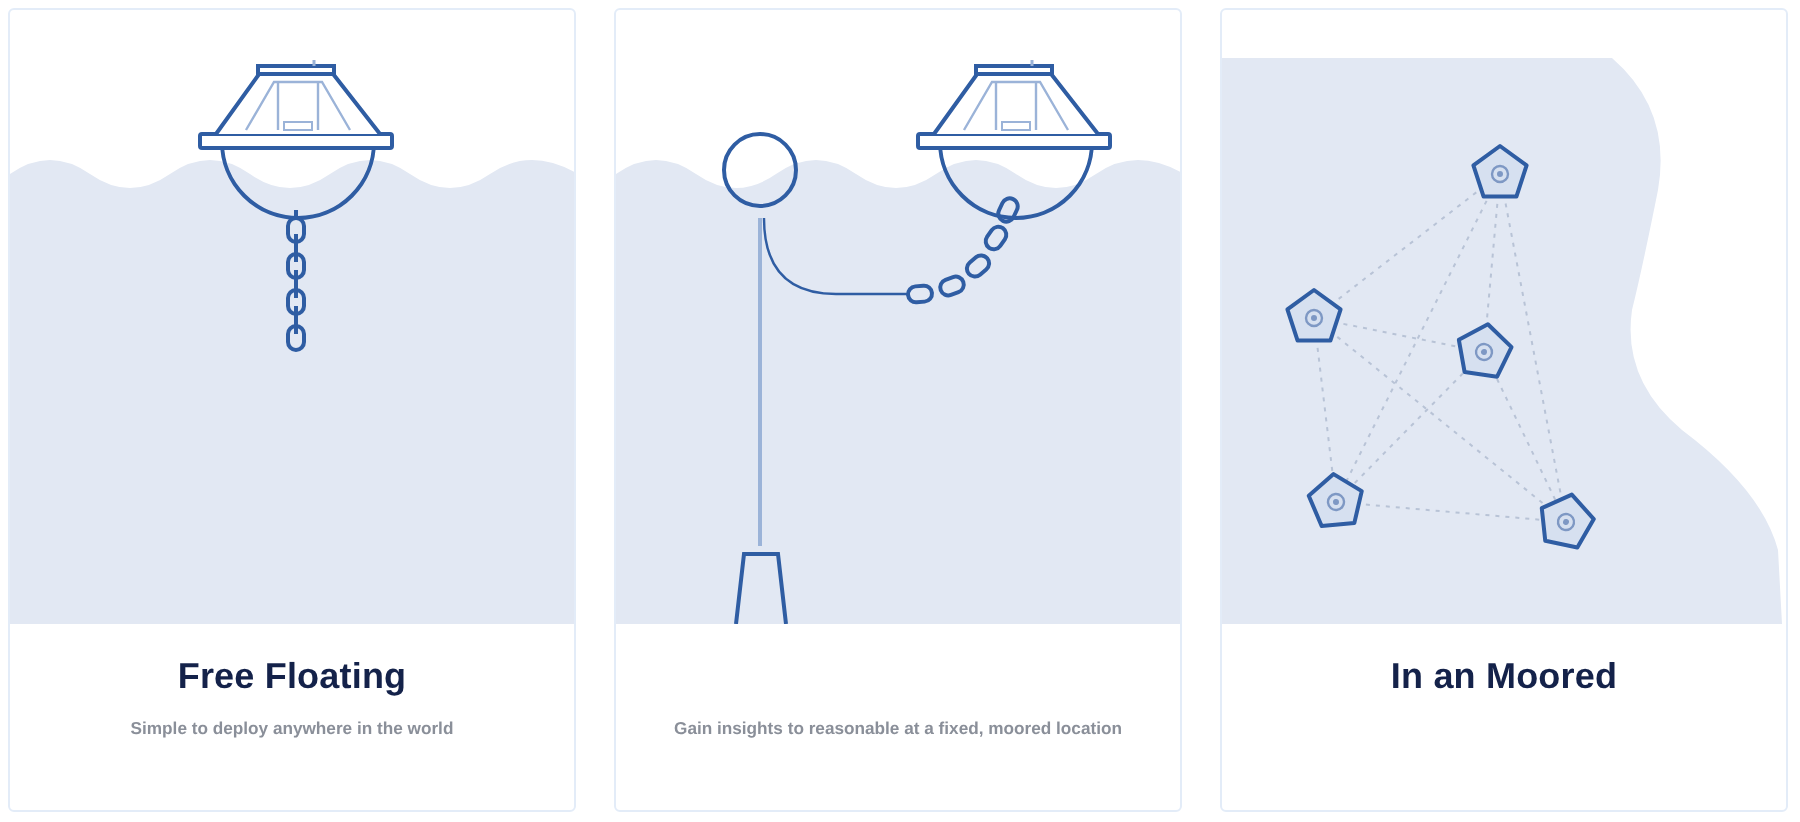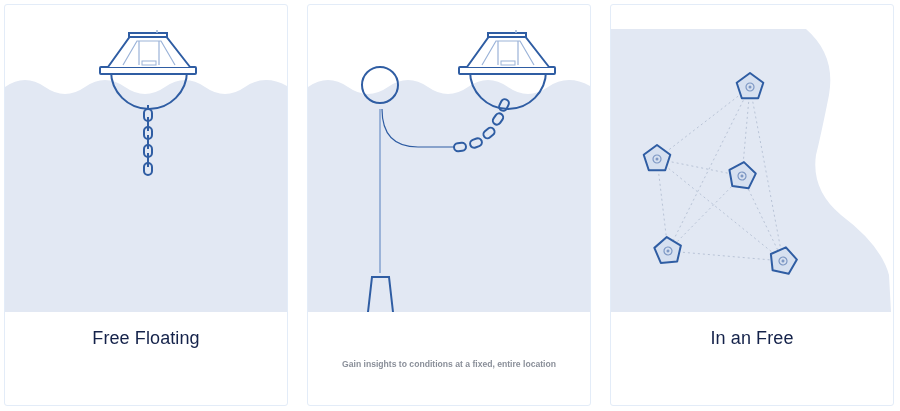--- a/index.html
+++ b/index.html
@@ -9,21 +9,21 @@
     border: 1px solid #e3ecf8; border-radius: 3px; background: #ffffff;
     overflow: hidden; box-sizing: border-box;
   }
   .card.c1 { left: 4px; }
   .card.c2 { left: 307px; }
   .card.c3 { left: 610px; }
   .illus { position: absolute; left: 0; top: 0; width: 284px; height: 307px; overflow: hidden; }
   .illus svg { display: block; }
   .card-title {
     position: absolute; left: 0; right: 0; top: 323px; text-align: center;
-    font-size: 18px; font-weight: 400; color: #14224a; letter-spacing: 0.1px;
+    font-size: 18px; font-weight: 700; color: #14224a; letter-spacing: 0.1px;
   }
   .card-sub {
     position: absolute; left: 0; right: 0; top: 354px; text-align: center;
     font-size: 8.6px; font-weight: 700; color: #8a8f99;
   }
 </style>
 </head>
 <body>
 
 <div class="card c1">
@@ -47,20 +47,21 @@
         <rect x="139" y="140" width="8" height="12" rx="4"></rect>
         <rect x="139" y="158" width="8" height="12" rx="4"></rect>
         <line x1="143" y1="100" x2="143" y2="104"></line>
         <line x1="143" y1="112" x2="143" y2="126"></line>
         <line x1="143" y1="130" x2="143" y2="144"></line>
         <line x1="143" y1="148" x2="143" y2="162"></line>
       </g>
     </svg>
   </div>
   <div class="card-title">Free Floating</div>
+  <div class="card-sub">Simple to deploy anywhere in the world</div>
 </div>
 
 <div class="card c2">
   <div class="illus">
     <svg width="284" height="307" viewBox="0 0 284 307">
       <path d="M0,82 Q20,68 40,82 T80,82 T120,82 T160,82 T200,82 T240,82 T284,82 L284,307 L0,307 Z" fill="#e2e8f3"></path>
       <g fill="none">
         <line x1="72" y1="104" x2="72" y2="268" stroke="#9bb3d8" stroke-width="2"></line>
         <path d="M74,104 Q74,142 110,142 L146,142" stroke="#2f5da3" stroke-width="1.2"></path>
       </g>
@@ -79,21 +80,21 @@
       </g>
       <g fill="none" stroke="#2f5da3" stroke-width="2">
         <rect x="146" y="138" width="12" height="8" rx="4" transform="rotate(-5 152 142)"></rect>
         <rect x="162" y="134" width="12" height="8" rx="4" transform="rotate(-20 168 138)"></rect>
         <rect x="175" y="124" width="12" height="8" rx="4" transform="rotate(-40 181 128)"></rect>
         <rect x="184" y="110" width="12" height="8" rx="4" transform="rotate(-55 190 114)"></rect>
         <rect x="190" y="96" width="12" height="8" rx="4" transform="rotate(-65 196 100)"></rect>
       </g>
     </svg>
   </div>
-  <div class="card-sub">Gain insights to conditions at a fixed, entire location</div>
+  <div class="card-sub">Gain insights to reasonable at a fixed, moored location</div>
 </div>
 
 <div class="card c3">
   <div class="illus">
     <svg width="284" height="307" viewBox="0 0 284 307">
       <path d="M0,24 L195,24 Q225,50 218,90 Q210,130 205,150 Q200,185 230,210 Q270,240 278,270 L280,307 L0,307 Z" fill="#e2e8f3"></path>
       <g stroke="#b8c3d6" stroke-width="1" stroke-dasharray="2,3" fill="none">
         <line x1="139" y1="82" x2="46" y2="154"></line>
         <line x1="139" y1="82" x2="131" y2="171"></line>
         <line x1="139" y1="82" x2="57" y2="246"></line>
@@ -125,14 +126,14 @@
         <circle r="4" fill="none" stroke="#7e98c4" stroke-width="1.2"></circle>
         <circle r="1.5" fill="#7e98c4"></circle>
       </g>
       <g transform="translate(172,256) rotate(12)">
         <path d="M0,-14 L13.3,-4.3 L8.2,11.3 L-8.2,11.3 L-13.3,-4.3 Z" fill="#d6e0f0" stroke="#2f5da3" stroke-width="2" stroke-linejoin="round"></path>
         <circle r="4" fill="none" stroke="#7e98c4" stroke-width="1.2"></circle>
         <circle r="1.5" fill="#7e98c4"></circle>
       </g>
     </svg>
   </div>
-  <div class="card-title">In an Free</div>
+  <div class="card-title">In an Moored</div>
 </div>
 
 </body></html>

